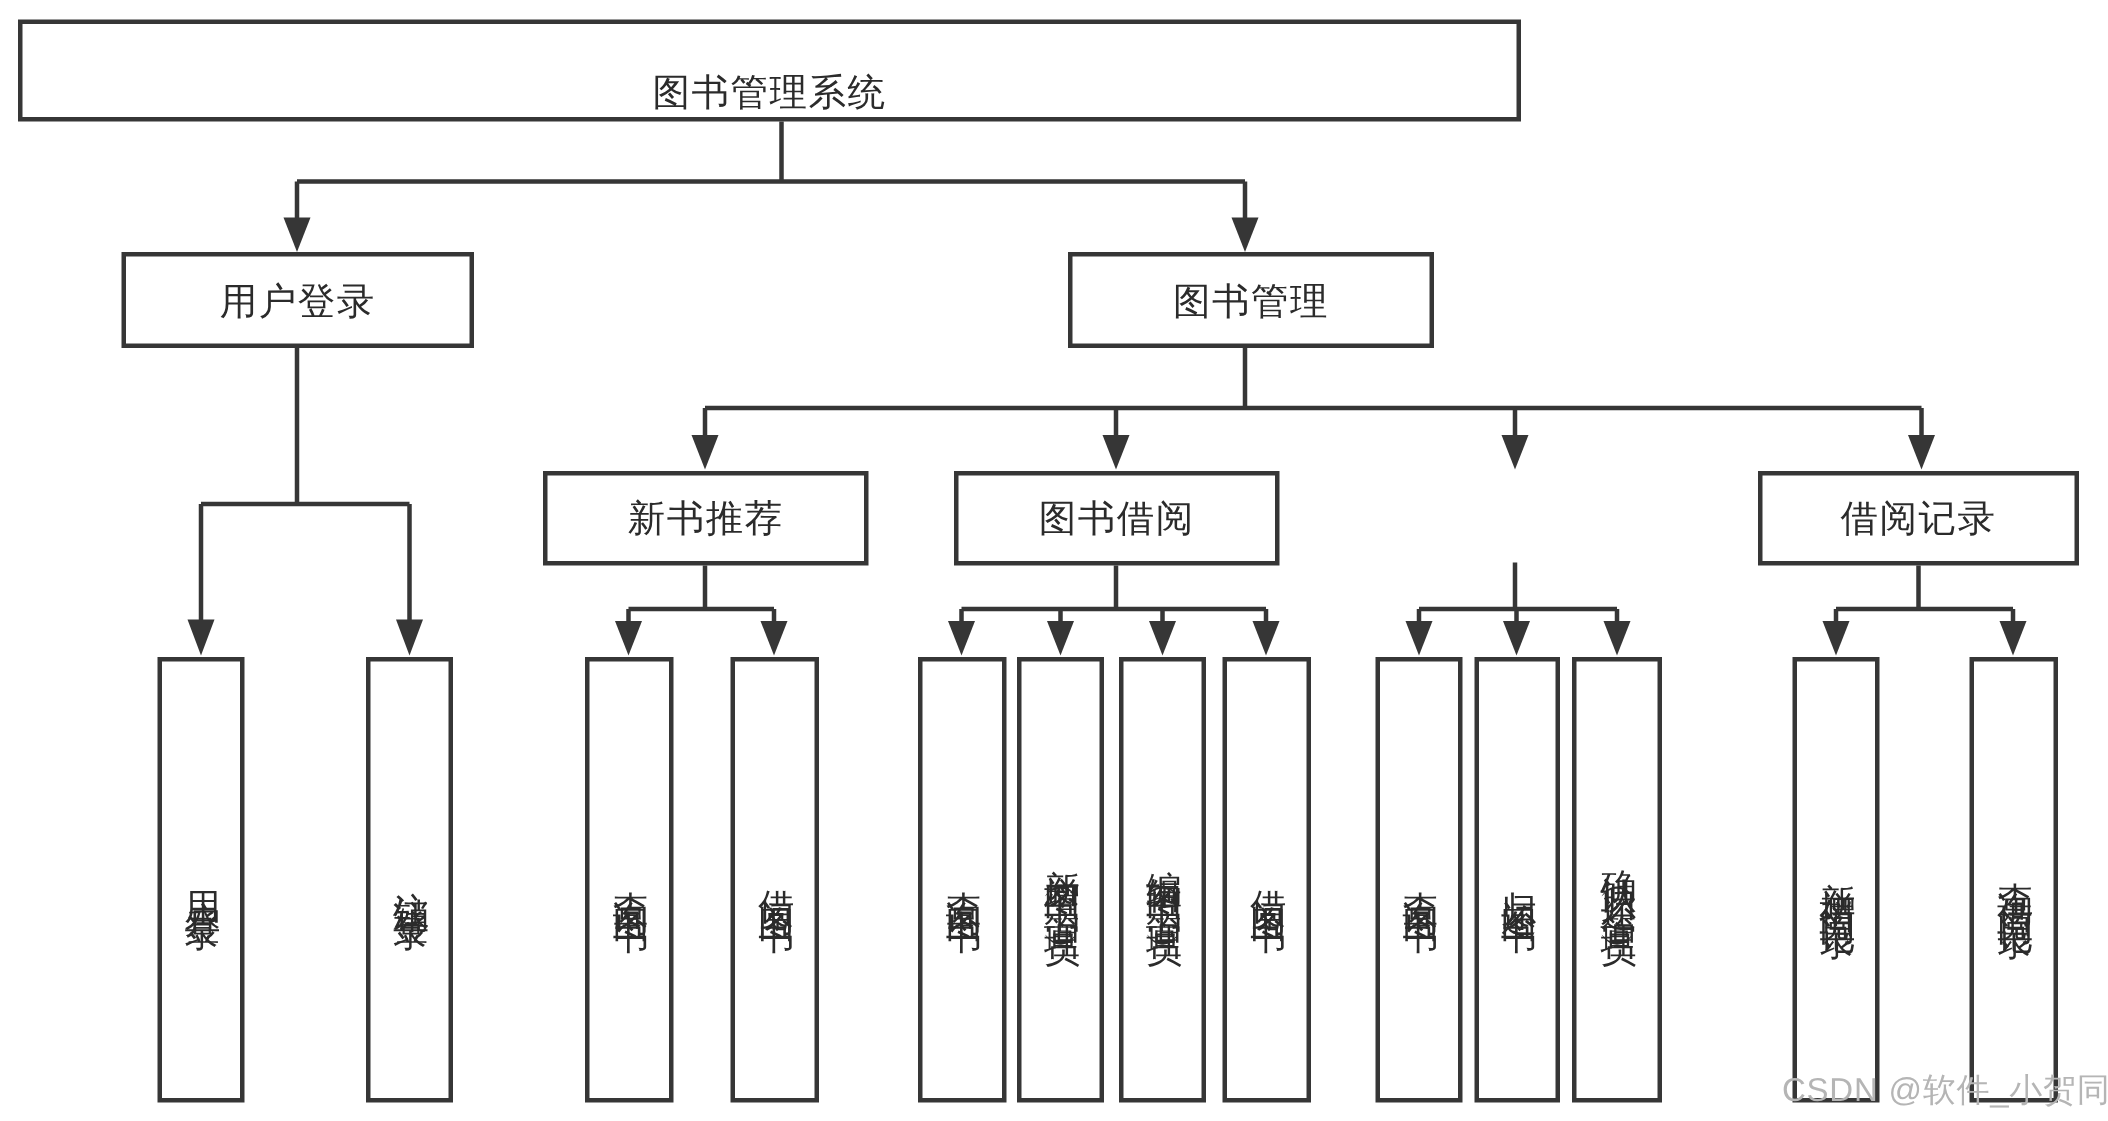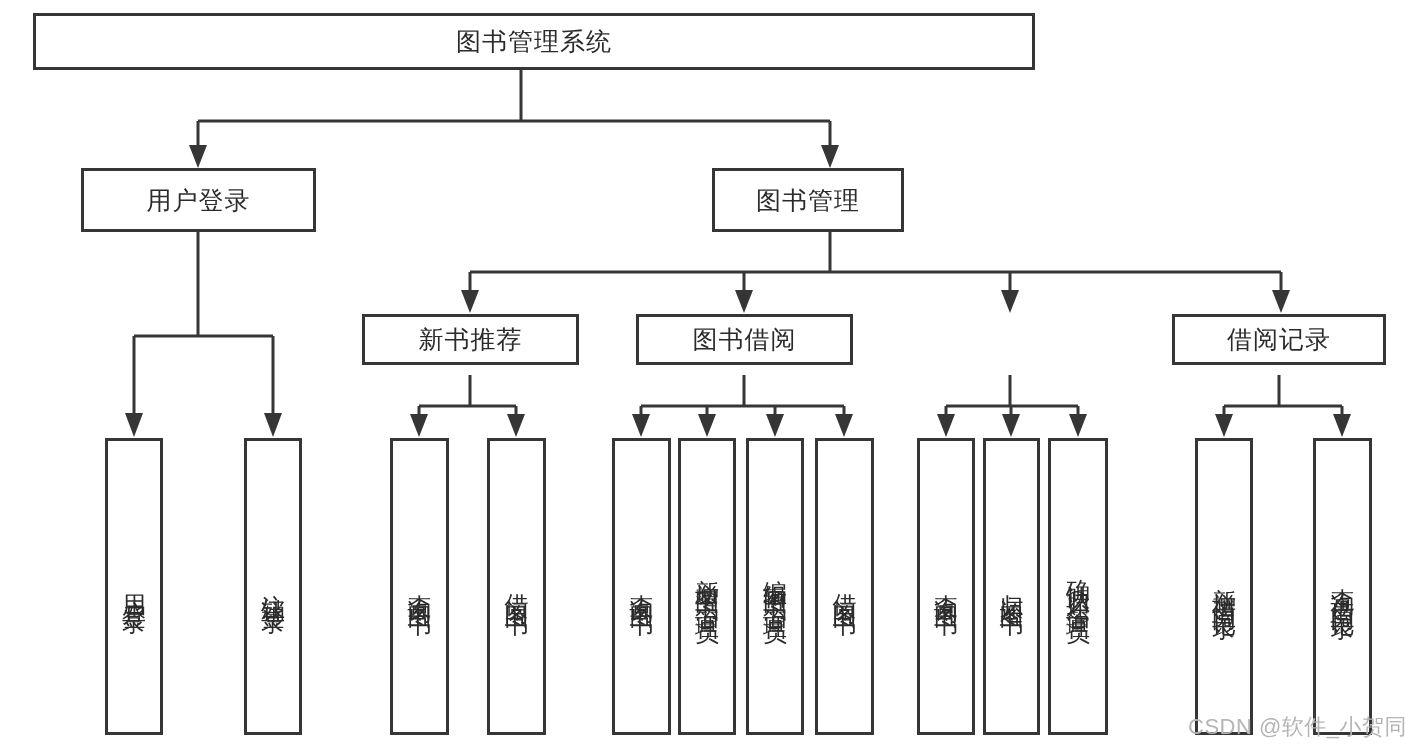--- a/index.html
+++ b/index.html
@@ -51,26 +51,26 @@
   }
   .leaf span{
     writing-mode:vertical-rl;
     text-orientation:mixed;
     font-size:24px;
     letter-spacing:6px;
     line-height:1;
     color:var(--text);
   }
   
-  .n-root{left:33px;top:13px;width:1002px;height:57px;}
+  .n-root{left:12px;top:13px;width:1002px;height:68px;align-items:flex-end;}
   
   .n-userlogin{left:81px;top:168px;width:235px;height:64px;}
-  .n-bookmgmt{left:712px;top:168px;width:192px;height:64px;}
-  
-  .n-l3{top:314px;height:51px;}
+  .n-bookmgmt{left:712px;top:168px;width:244px;height:64px;}
+  
+  .n-l3{top:314px;height:63px;}
   .n-newbook{left:362px;width:217px;}
   .n-borrowing{left:636px;width:217px;}
   .n-current{left:902px;width:216px;}
   .n-records{left:1172px;width:214px;text-align:center;}
   
   .leaf{top:438px;height:297px;}
   .lf1{left:105px;width:58px;}
   .lf2{left:244px;width:58px;}
   .lf3{left:390px;width:59px;}
   .lf4{left:487px;width:59px;}

